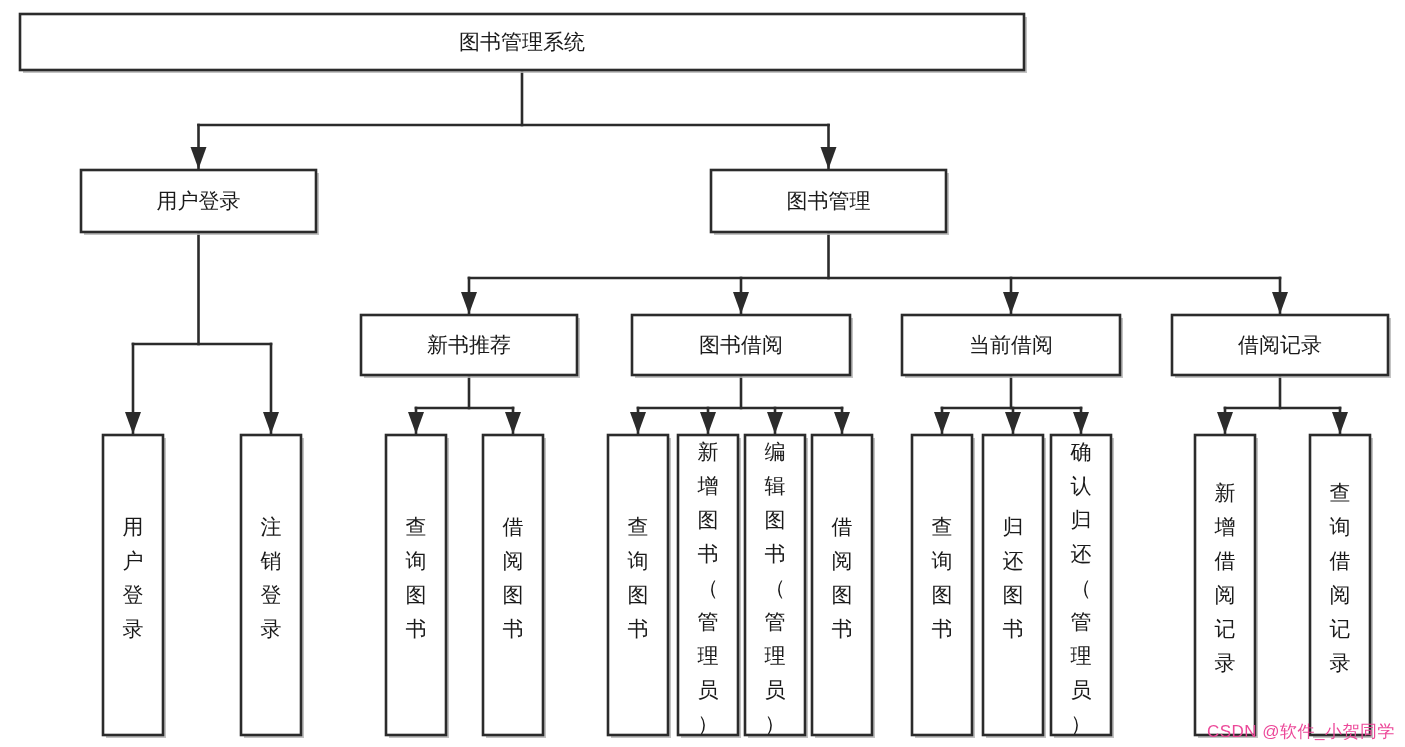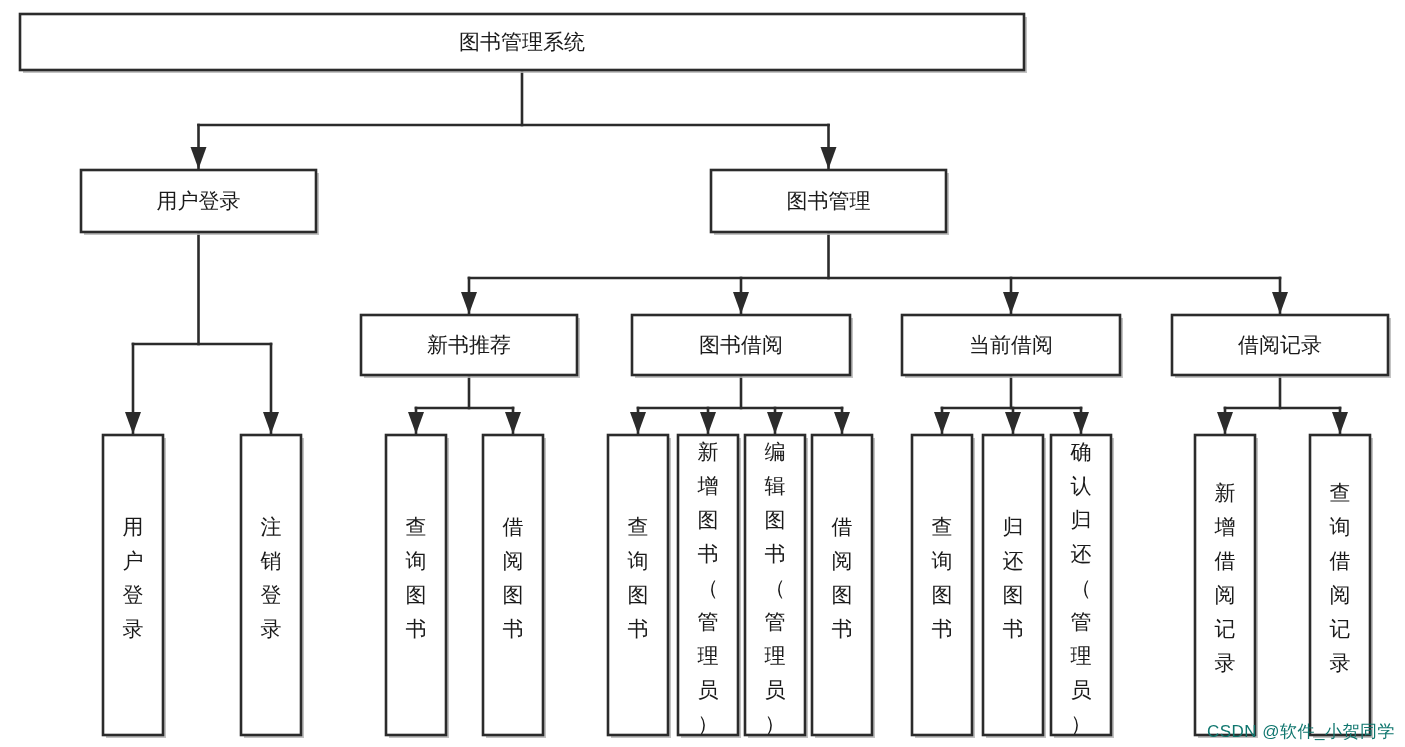--- a/index.html
+++ b/index.html
@@ -60,21 +60,21 @@
     font-family: "Liberation Sans", "DejaVu Sans", sans-serif;
     font-size: 21px;
     text-anchor: middle;
   }
   .watermark-text {
     position: absolute;
     right: 10px;
     bottom: 4px;
     font-family: "Liberation Sans", "DejaVu Sans", sans-serif;
     font-size: 17px;
-    color: #0f766e;
+    color: #ec4899;
     letter-spacing: 0.5px;
     user-select: none;
     pointer-events: none;
     white-space: nowrap;
   }
 </style>
 </head>
 <body>
 
 <div id="diagram-root">

